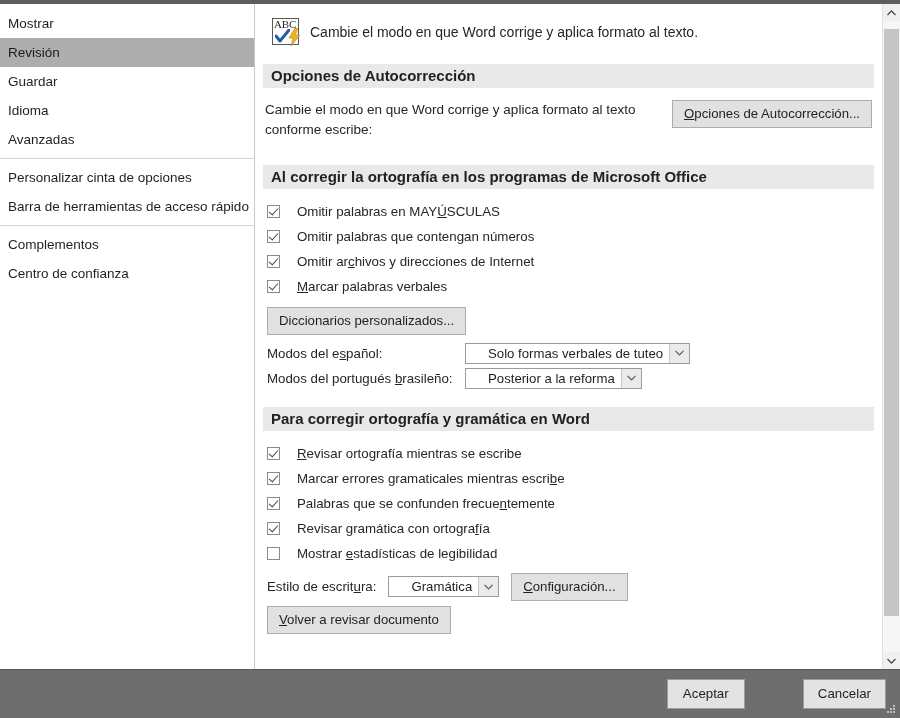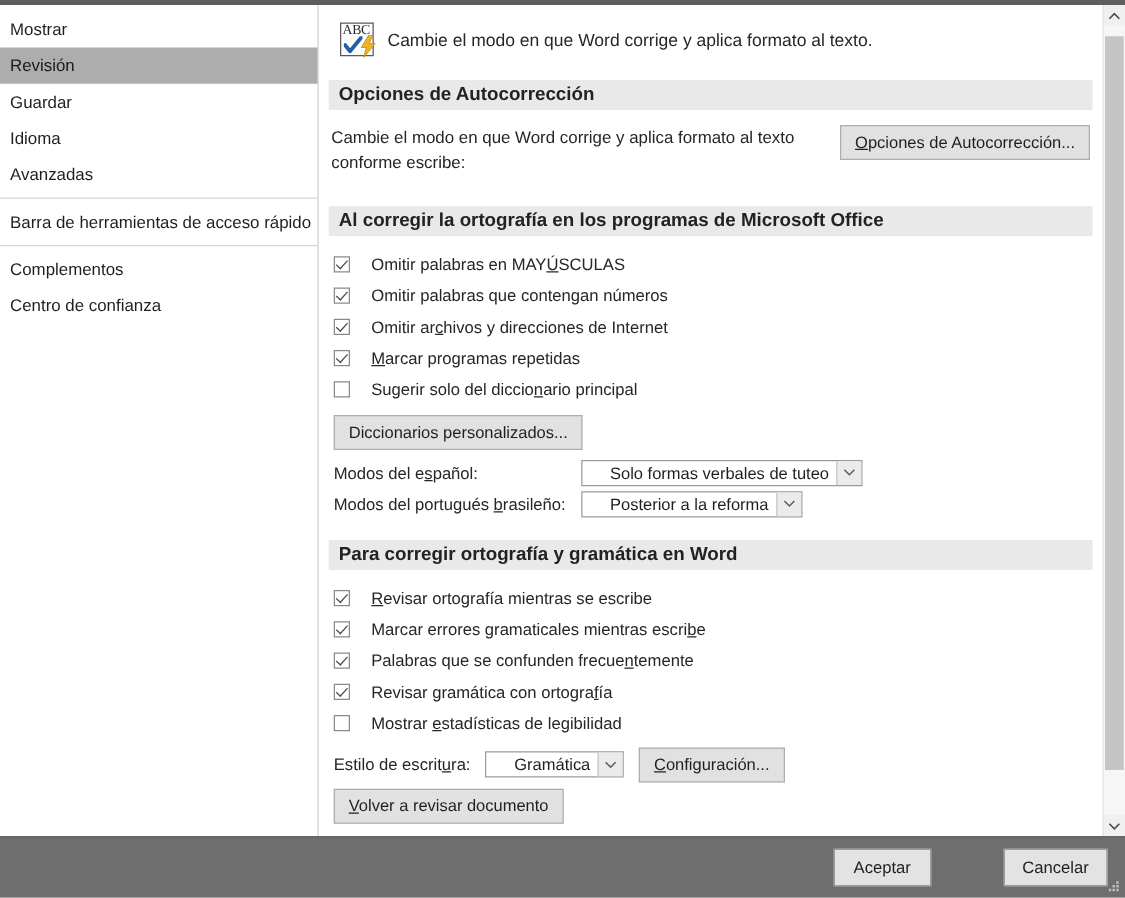--- a/index.html
+++ b/index.html
@@ -318,20 +318,21 @@
 
   <div class="body-row">
 
     <div class="sidebar">
       <div class="nav-item"><span>Mostrar</span></div>
       <div class="nav-item selected"><span>Revisión</span></div>
       <div class="nav-item"><span>Guardar</span></div>
       <div class="nav-item"><span>Idioma</span></div>
       <div class="nav-item"><span>Avanzadas</span></div>
       <div class="nav-sep"></div>
+      <div class="nav-item"><span>Personalizar cinta de opciones</span></div>
       <div class="nav-item"><span>Barra de herramientas de acceso rápido</span></div>
       <div class="nav-sep"></div>
       <div class="nav-item"><span>Complementos</span></div>
       <div class="nav-item"><span>Centro de confianza</span></div>
     </div>
 
     <div class="content-wrap">
       <div class="content">
 
         <div class="intro">
@@ -363,25 +364,21 @@
           <div class="chk-row">
             <span class="cb on"></span>
             <span class="chk-label"><span>Omitir palabras que conten</span><u>g</u><span>an números</span></span>
           </div>
           <div class="chk-row">
             <span class="cb on"></span>
             <span class="chk-label"><span>Omitir ar</span><u>c</u><span>hivos y direcciones de Internet</span></span>
           </div>
           <div class="chk-row">
             <span class="cb on"></span>
-            <span class="chk-label"><span></span><u>M</u><span>arcar programas repetidas</span></span>
-          </div>
-          <div class="chk-row">
-            <span class="cb"></span>
-            <span class="chk-label"><span>Sugerir solo del diccio</span><u>n</u><span>ario principal</span></span>
+            <span class="chk-label"><span></span><u>M</u><span>arcar palabras verbales</span></span>
           </div>
         </div>
 
         <div class="dict-btn-row">
           <button class="btn">Diccionarios personalizados...</button>
         </div>
 
         <div class="combo-row">
           <span class="combo-label" style="width:198px"><span>Modos del e</span><u>s</u><span>pañol:</span></span>
           <span class="combo" style="width:225px">

